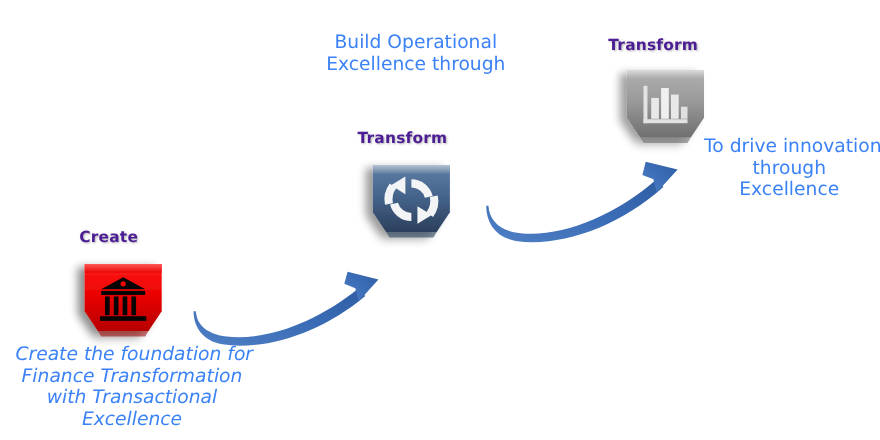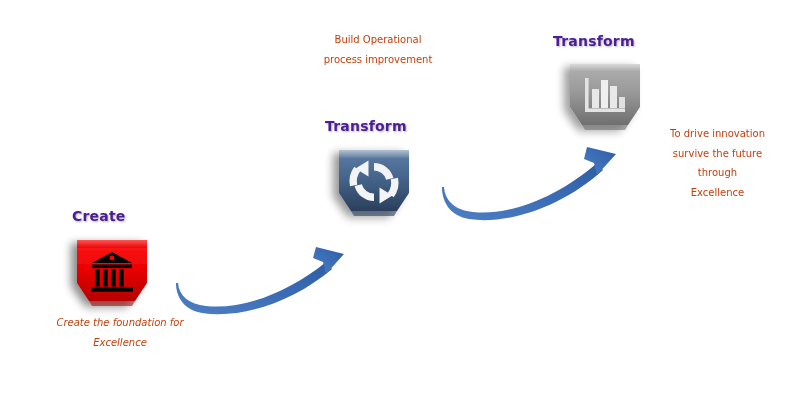--- a/index.html
+++ b/index.html
@@ -33,23 +33,23 @@
     letter-spacing: 0.2px;
     color: #4c1d95;
     white-space: nowrap;
     text-shadow: 1px 1px 2px rgba(120,120,120,0.55);
   }
 
   
   .caption {
     position: absolute;
     font-family: "DejaVu Sans", sans-serif;
-    font-size: 10px;
+    font-size: 17px;
     line-height: 19.5px;
-    color: #c2410c;
+    color: #3b82f6;
     text-align: center;
     white-space: nowrap;
   }
   .caption span { display: block; }
 
   
   .shield {
     position: absolute;
     width: 74px;
     height: 72px;
@@ -107,20 +107,22 @@
           <rect x="36.5" y="30.5" width="4.2" height="17"></rect>
           <rect x="44.5" y="30.5" width="4.2" height="17"></rect>
           <rect x="16" y="48.5" width="42" height="4.2"></rect>
           <circle cx="37" cy="19" r="2.4" fill="#ee0505"></circle>
         </g>
       </svg>
     </div>
 
     <div class="caption" style="left:14px; top:313px; width:212px;font-style:italic;">
       <span>Create the foundation for</span>
+      <span>Finance Transformation</span>
+      <span>with Transactional</span>
       <span>Excellence</span>
     </div>
   </div>
 
   <div class="arrow" style="left:176px; top:243px;">
     <svg width="190" height="72" viewBox="0 0 190 72">
       <defs>
         <linearGradient id="gArr1" x1="0" y1="1" x2="1" y2="0">
           <stop offset="0%" stop-color="#4f7fc4"></stop>
           <stop offset="55%" stop-color="#3a6cb5"></stop>
@@ -136,21 +138,21 @@
                  C9,67 0,55 0,40 Z"></path>
         <path d="M140,4 L168,11 L150,31 L147,19 L137,15 Z"></path>
       </g>
     </svg>
   </div>
 
   <div class="node">
 
     <div class="caption" style="left:288px; top:30px; width:180px;">
       <span>Build Operational</span>
-      <span>process improvement</span>
+      <span>Excellence through</span>
     </div>
 
     <div class="stage-title" style="left:325px; top:118px;">Transform</div>
 
     <div class="shield" style="left:337px; top:149px;">
       <svg width="74" height="72" viewBox="0 0 74 72">
         <defs>
           <linearGradient id="gOpt" x1="0" y1="0" x2="0" y2="1">
             <stop offset="0%" stop-color="#5d7ea6"></stop>
             <stop offset="45%" stop-color="#46658c"></stop>
@@ -259,19 +261,18 @@
           <rect x="24" y="26" width="7" height="19" fill="#e8e8e8"></rect>
           <rect x="33" y="17" width="7" height="28" fill="#efefef"></rect>
           <rect x="42" y="23" width="7" height="22" fill="#e8e8e8"></rect>
           <rect x="51" y="34" width="6" height="11" fill="#e0e0e0"></rect>
         </g>
       </svg>
     </div>
 
     <div class="caption" style="left:640px; top:124px; width:155px;">
       <span>To drive innovation</span>
-      <span>survive the future</span>
       <span>through</span>
       <span>Excellence</span>
     </div>
   </div>
 
 </div>
 
 </body></html>

